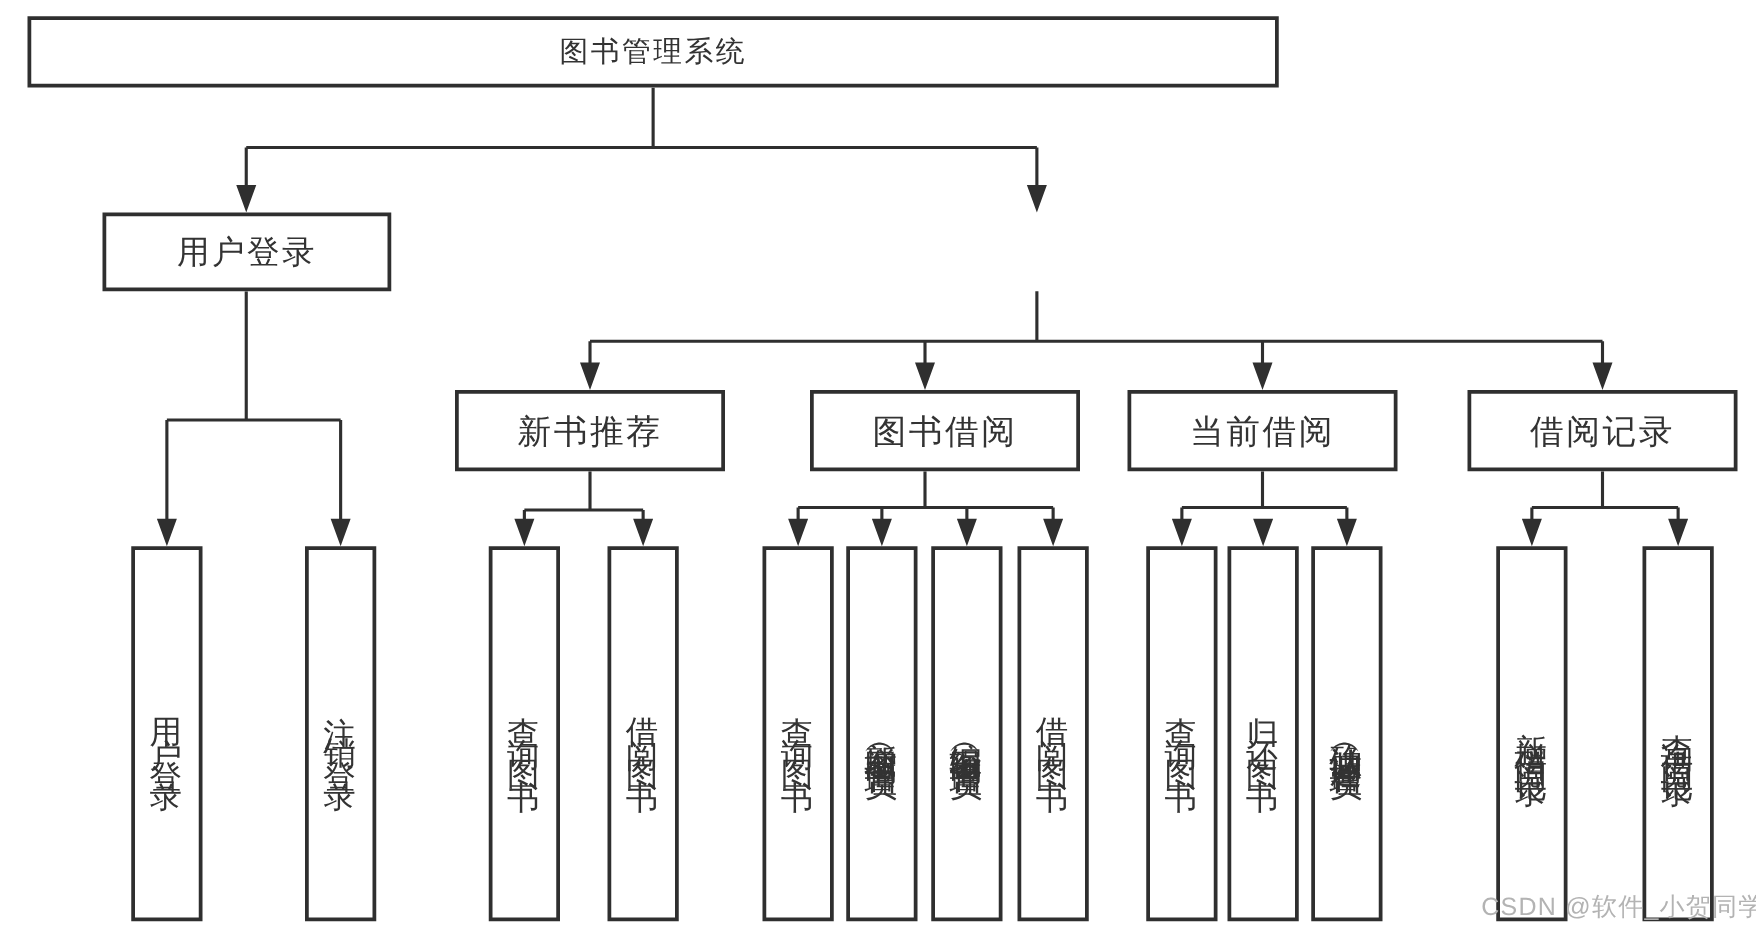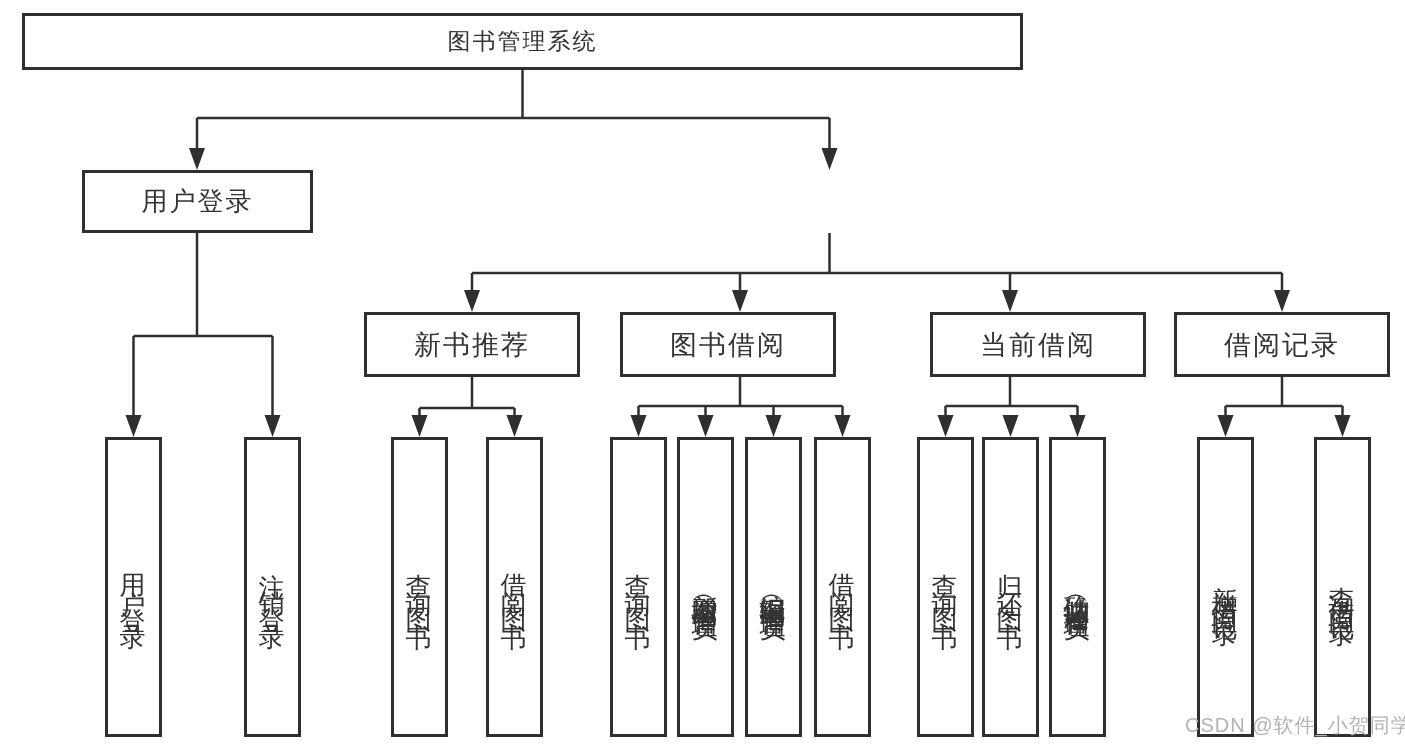--- a/index.html
+++ b/index.html
@@ -13,22 +13,22 @@
     background:#ffffff;border:3px solid #2f2f2f;
     display:flex;align-items:center;justify-content:center;
     text-align:center;color:#333333;
   }
   .node-root{left:22px;top:13px;width:1001px;height:57px;font-size:23px;letter-spacing:2px;}
   .node-l2{top:170px;width:231px;height:63px;font-size:26px;letter-spacing:2px;}
   .pos-l2-0{left:82px;}
   .pos-l2-1{left:714px;}
   .node-l3{top:312px;width:216px;height:65px;font-size:27px;letter-spacing:2px;}
   .pos-l3-0{left:364px;}
-  .pos-l3-1{left:620px;align-items:center;}
-  .pos-l3-2{left:930px;}
+  .pos-l3-1{left:648px;align-items:center;}
+  .pos-l3-2{left:902px;}
   .pos-l3-3{left:1174px;}
   .node-leaf{
     top:437px;width:57px;height:300px;font-size:26px;
     writing-mode:vertical-rl;text-orientation:mixed;
   }
   .vt-4{letter-spacing:17px;}
   .vt-6{letter-spacing:7px;}
   .vt-9{letter-spacing:3px;}
   .pos-leaf-a0{left:105px;}  .pos-leaf-a1{left:244px;}
   .pos-leaf-b0{left:391px;}  .pos-leaf-b1{left:486px;}

